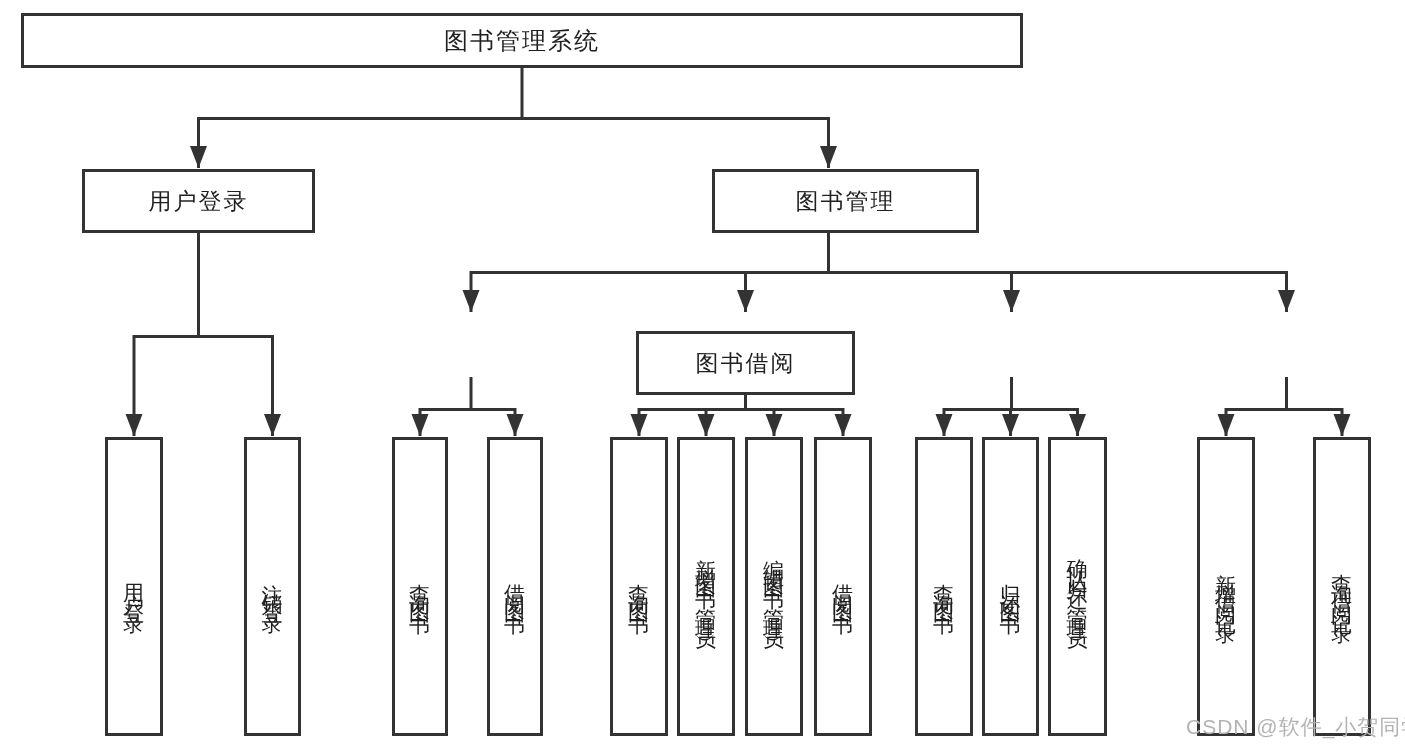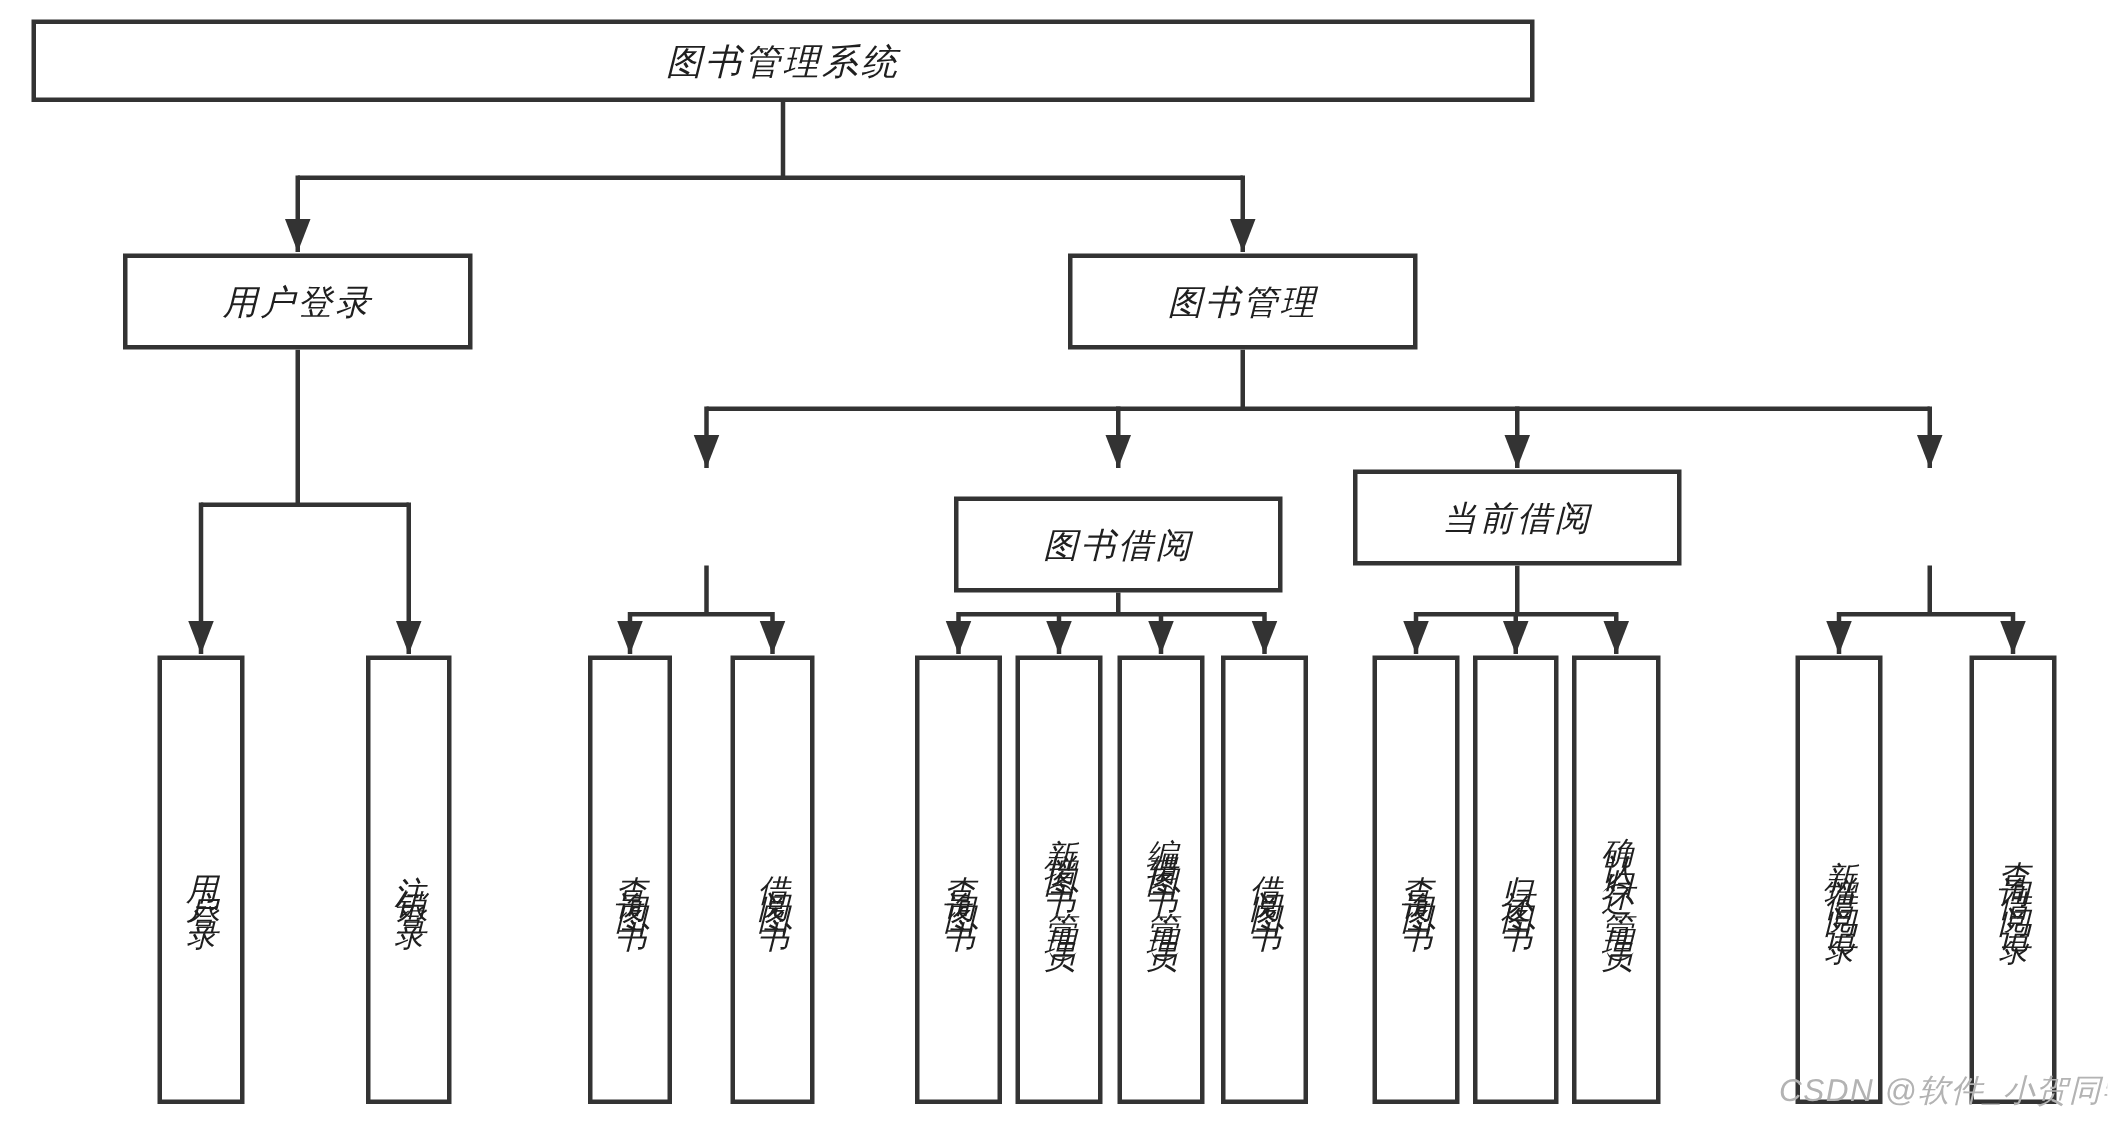--- a/index.html
+++ b/index.html
@@ -2,21 +2,20 @@
 <html><head>
 <meta charset="utf-8">
 <style>
   html,body{margin:0;padding:0;background:#ffffff;}
   .canvas{
     position:relative;
     width:1405px;height:747px;
     background:#ffffff;
     font-family:"Liberation Sans","DejaVu Sans",sans-serif;
     overflow:hidden;
-    font-style:italic;
   }
   svg.wires{position:absolute;left:0;top:0;width:1405px;height:747px;}
   .node{
     position:absolute;
     box-sizing:border-box;
     background:#ffffff;
     border:3px solid #333333;
     display:flex;align-items:center;justify-content:center;
     color:#1f1f1f;
   }
@@ -88,29 +87,26 @@
     </g>
   </svg>
 
   <div class="node box-h root" style="left:21px;top:13px;width:1002px;height:55px">
     <span class="lbl">图书管理系统</span>
   </div>
 
   <div class="node box-h" style="left:82px;top:169px;width:233px;height:64px">
     <span class="lbl">用户登录</span>
   </div>
-  <div class="node box-h" style="left:712px;top:169px;width:233px;height:64px">
+  <div class="node box-h" style="left:712px;top:169px;width:267px;height:64px">
     <span class="lbl">图书管理</span>
   </div>
 
   <div class="node box-h" style="left:636px;top:331px;width:219px;height:64px">
     <span class="lbl">图书借阅</span>
-  </div>
-  <div class="node box-h" style="left:902px;top:313px;width:219px;height:64px">
-    <span class="lbl">当前借阅</span>
   </div>
 
   <div class="node box-v" style="left:105px;top:437px;width:58px;height:299px">
     <span class="lbl">用户登录</span>
   </div>
   <div class="node box-v" style="left:244px;top:437px;width:57px;height:299px">
     <span class="lbl">注销登录</span>
   </div>
 
   <div class="node box-v" style="left:392px;top:437px;width:56px;height:299px">

